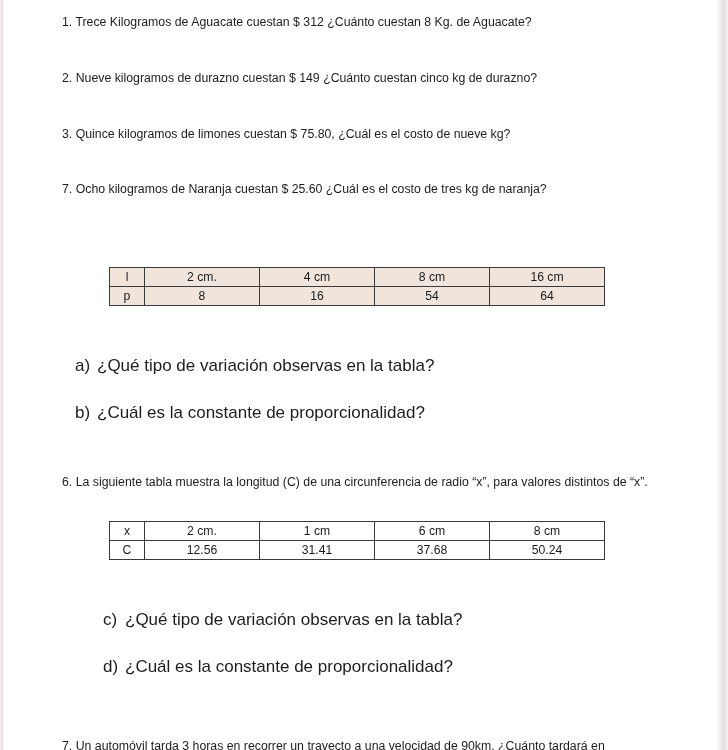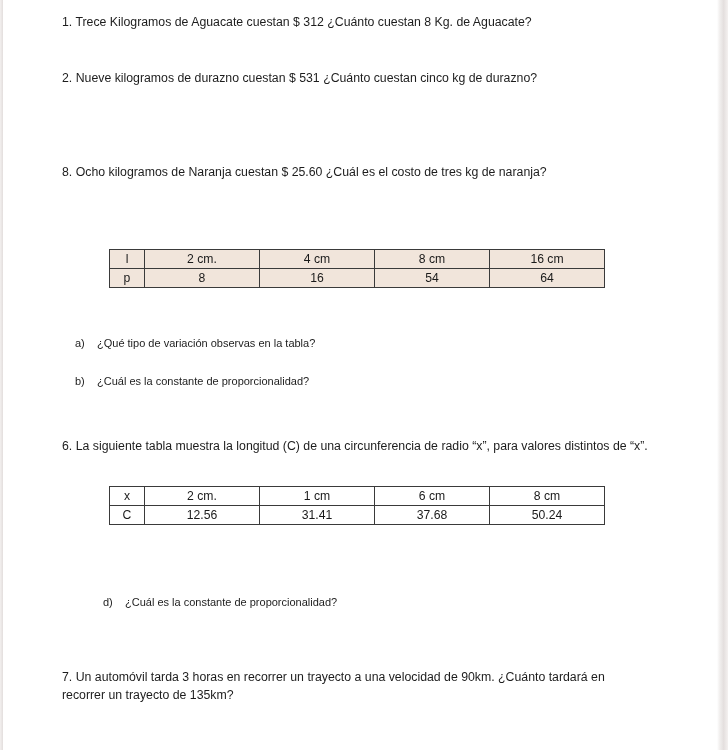--- a/index.html
+++ b/index.html
@@ -41,21 +41,21 @@
   .q {
     font-size: 12.3px;
     line-height: 1.45;
     color: #1d1d1d;
     margin: 0 0 0 0;
     padding-left: 59px;
     padding-right: 60px;
     text-align: left;
   }
   .sub {
-    font-size: 11px;
+    font-size: 17px;
     line-height: 1.45;
     color: #1d1d1d;
     padding-left: 72px;
   }
   .sub-indent {
     padding-left: 100px;
   }
   .sub .lbl {
     display: inline-block;
     min-width: 22px;
@@ -100,26 +100,27 @@
 
 <div class="edge-left"></div>
 <div class="edge-right"></div>
 
 <div class="sheet">
   <div class="content">
 
     <div class="q">1. Trece Kilogramos de Aguacate cuestan $ 312 ¿Cuánto cuestan 8 Kg. de Aguacate?</div>
     <div class="gap-lg"></div>
 
-    <div class="q">2. Nueve kilogramos de durazno  cuestan $ 531 ¿Cuánto cuestan cinco kg de durazno?</div>
+    <div class="q">2. Nueve kilogramos de durazno  cuestan $ 149 ¿Cuánto cuestan cinco kg de durazno?</div>
     <div class="gap-lg"></div>
 
+    <div class="q">3. Quince kilogramos de limones cuestan $ 75.80, ¿Cuál es el costo de nueve kg?</div>
     <div class="gap-lg"></div>
 
-    <div class="q">8. Ocho kilogramos de Naranja cuestan $ 25.60 ¿Cuál es el costo de tres kg de naranja?</div>
+    <div class="q">7. Ocho kilogramos de Naranja cuestan $ 25.60 ¿Cuál es el costo de tres kg de naranja?</div>
     <div class="gap-lg"></div>
 
     <div class="gap-md"></div>
 
     <table class="vtab tan">
       <tbody>
           <tr>
         <td class="hdr-cell">l</td>
         <td class="data-cell">2 cm.</td>
         <td class="data-cell">4 cm</td>
@@ -165,20 +166,23 @@
         <td class="data-cell">12.56</td>
         <td class="data-cell">31.41</td>
         <td class="data-cell">37.68</td>
         <td class="data-cell">50.24</td>
       </tr>
     </tbody>
       </table>
 
     <div class="gap-xl"></div>
 
+    <div class="sub sub-indent">
+      <span class="lbl">c)</span><span>¿Qué tipo de variación observas en la tabla?</span>
+    </div>
     <div class="gap-sm"></div>
 
     <div class="sub sub-indent">
       <span class="lbl">d)</span><span>¿Cuál es la constante de proporcionalidad?</span>
     </div>
 
     <div class="gap-xxl"></div>
 
     <div class="q">7. Un automóvil tarda 3 horas en recorrer un trayecto a una velocidad de 90km. ¿Cuánto tardará en recorrer un trayecto de 135km?</div>
 

